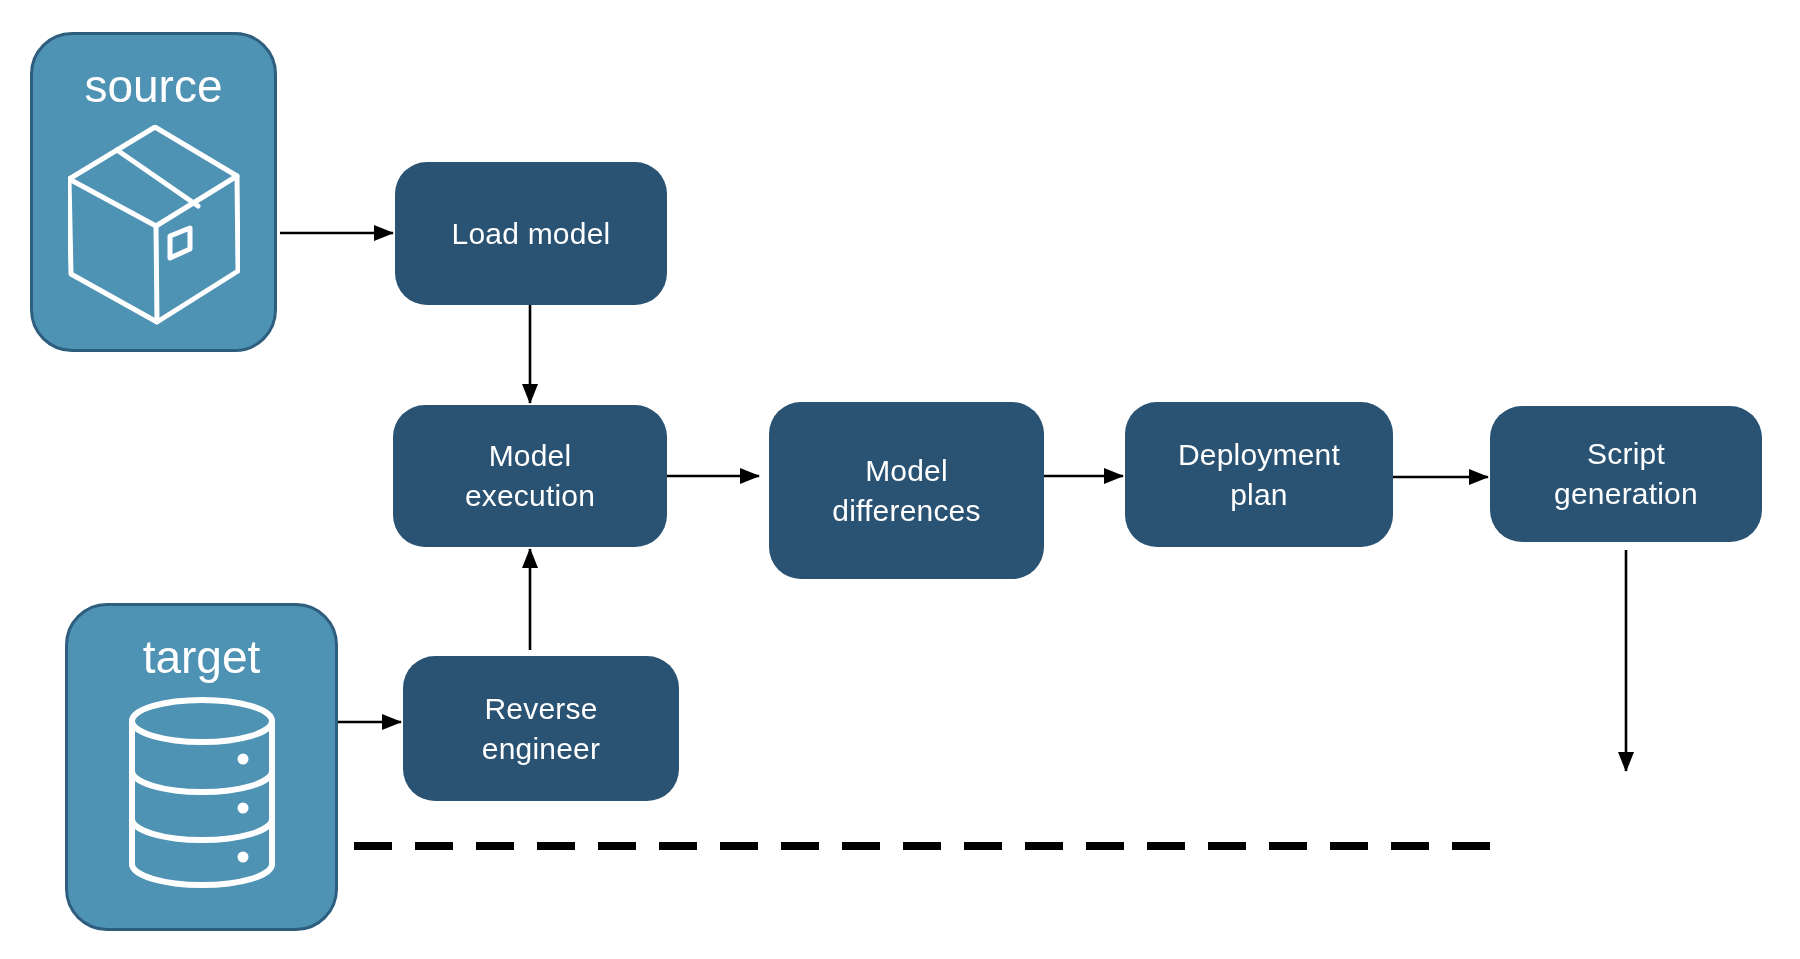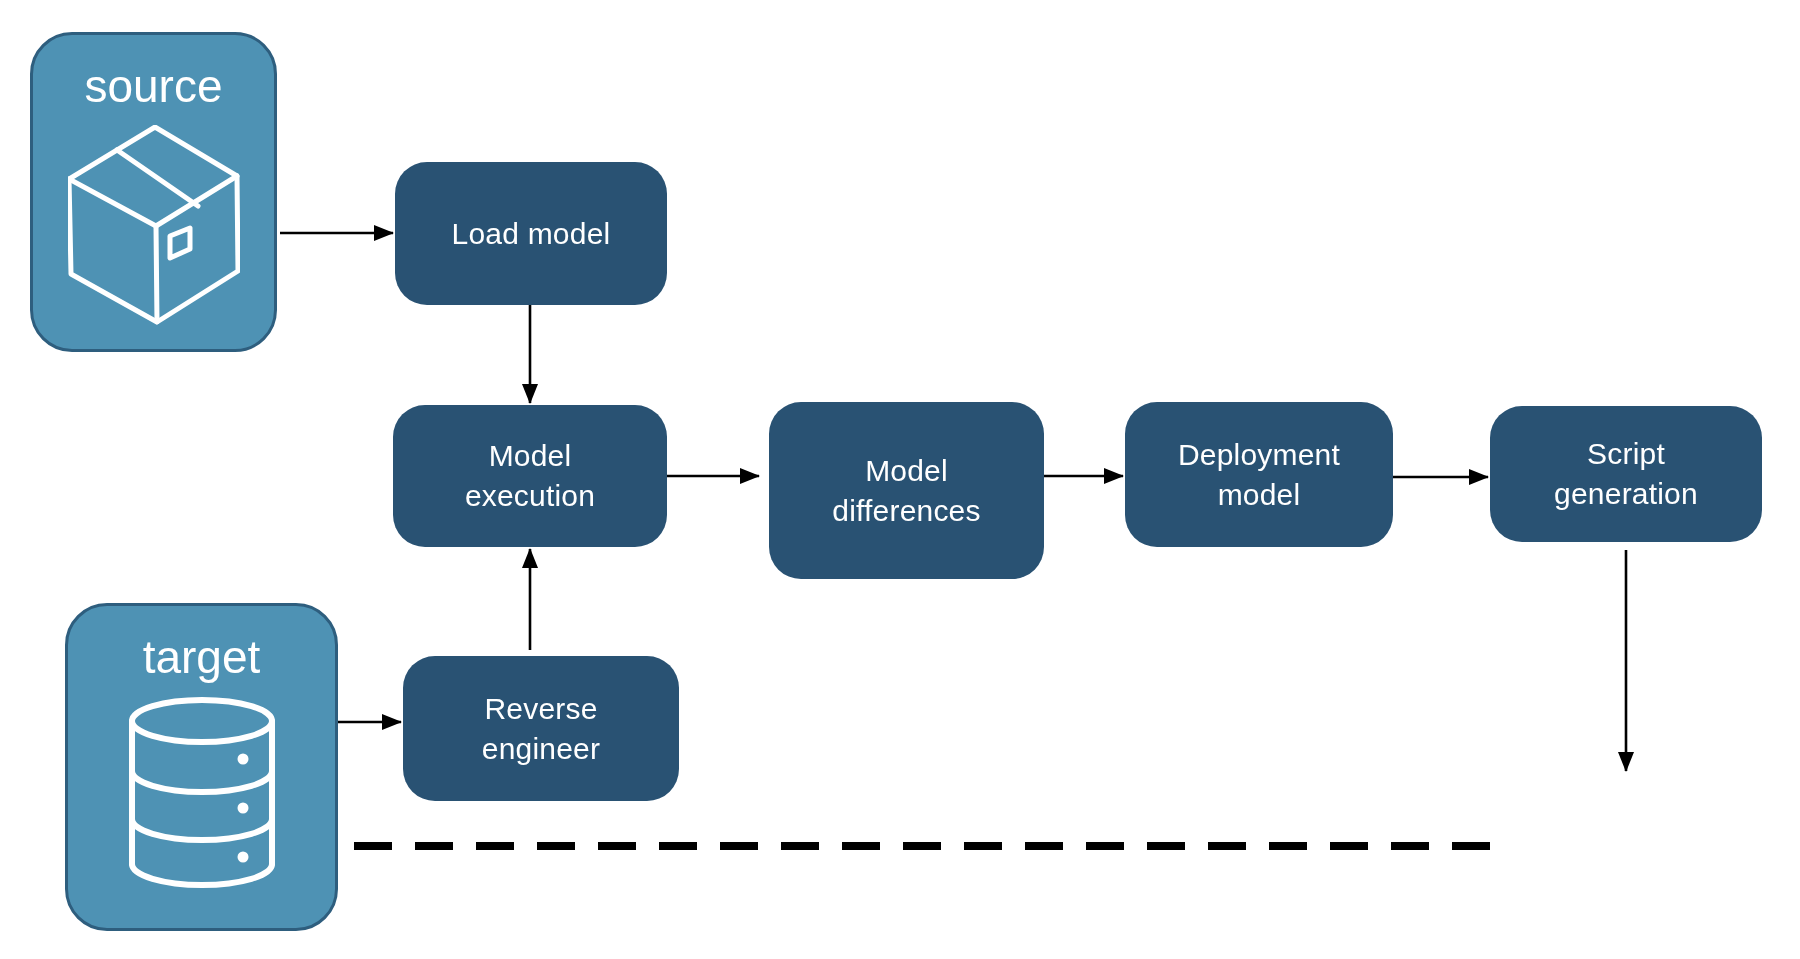--- a/index.html
+++ b/index.html
@@ -111,21 +111,21 @@
 
   <div class="node" style="left:393px; top:405px; width:274px; height:142px;">
     <span class="lbl">Model execution</span>
   </div>
 
   <div class="node" style="left:761px; top:402px; width:275px; height:177px;margin-left:8px;">
     <span class="lbl">Model differences</span>
   </div>
 
   <div class="node" style="left:1125px; top:402px; width:268px; height:145px;">
-    <span class="lbl">Deployment model</span>
+    <span class="lbl">Deployment plan</span>
   </div>
 
   <div class="node" style="left:1490px; top:406px; width:272px; height:136px;">
     <span class="lbl">Script generation</span>
   </div>
 
   <div class="node" style="left:403px; top:650px; width:276px; height:145px;margin-top:6px;">
     <span class="lbl">Reverse engineer</span>
   </div>
 

